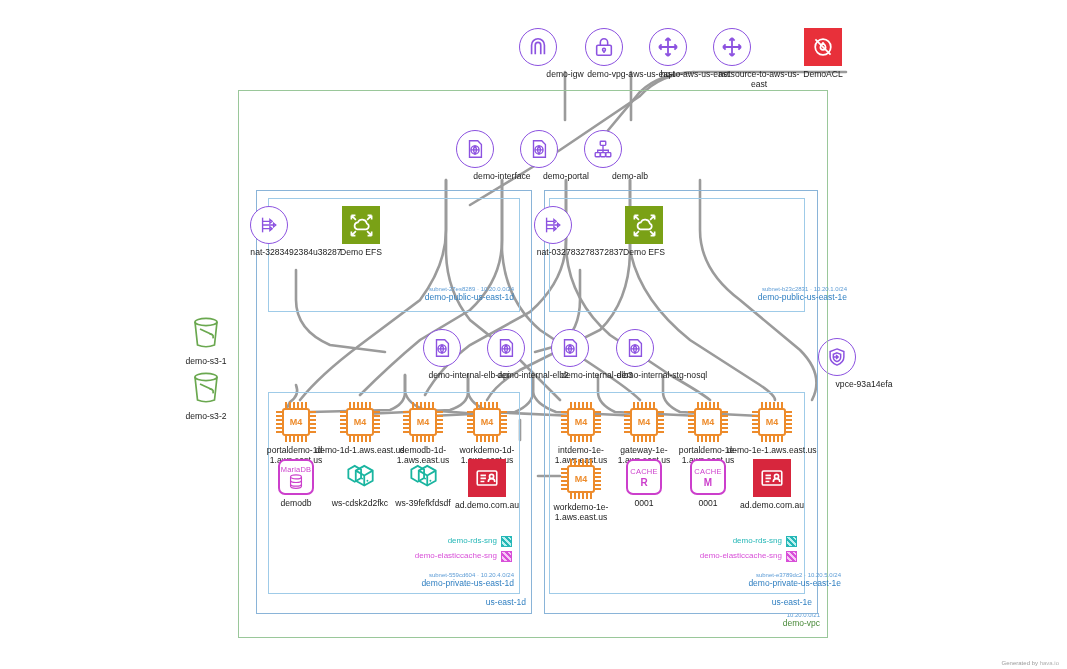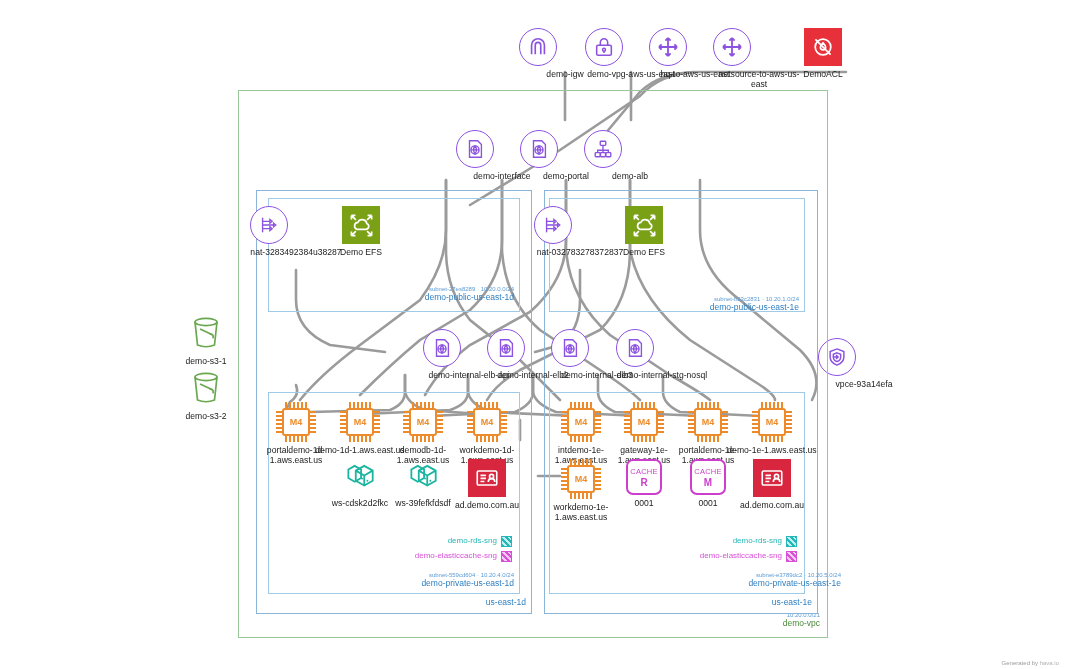--- a/index.html
+++ b/index.html
@@ -492,20 +492,34 @@
             <i></i>
             <i></i>
             <i></i>
           </div>
         <div class="body">M4</div>
       </div>
     </div>
     <div class="lbl">workdemo-1d-1.aws.east.us</div>
   </div>
 
+  <div class="node" style="left:250px;top:459px;">
+    <div class="glyph">
+      <div class="orect" style="border-color:#cc3fcc;">
+        <div class="t1">MariaDB</div>
+        <svg width="18" height="16" viewBox="0 0 24 22" stroke="#cc3fcc" stroke-width="1.6" fill="none">
+          <ellipse cx="12" cy="4" rx="7.5" ry="2.7"></ellipse>
+          <path d="M4.5 4 v13 c0 1.5 3.4 2.7 7.5 2.7 s7.5 -1.2 7.5 -2.7 V4"></path>
+          <path d="M4.5 9 c0 1.5 3.4 2.7 7.5 2.7 s7.5 -1.2 7.5 -2.7"></path>
+          <path d="M4.5 14 c0 1.5 3.4 2.7 7.5 2.7 s7.5 -1.2 7.5 -2.7"></path>
+        </svg>
+      </div>
+    </div>
+    <div class="lbl">demodb</div>
+  </div>
 
   <div class="node" style="left:314px;top:459px;">
     <div class="glyph">
       <svg width="36" height="36" viewBox="0 0 34 34" stroke="#1ab5a0" stroke-width="1.7" fill="none" style="display:block;margin:0 auto;">
         <path d="M6 10 L12 6.5 L18 10 v8 L12 21.5 L6 18z"></path>
         <path d="M13 11 L21 6.5 L29 11 v9.5 L21 25 L13 20.5z"></path>
         <path d="M13 11 L21 15.5 L29 11 M21 15.5 V25"></path>
         <circle cx="19" cy="18.5" r=".9" fill="#1ab5a0" stroke="none"></circle>
         <circle cx="24" cy="20.5" r=".9" fill="#1ab5a0" stroke="none"></circle>
       </svg>
@@ -548,21 +562,21 @@
     <span class="sg-lbl sg-ec">demo-elasticcache-sng</span>
     <span class="sg-sw" style="border:1.5px solid #d84fd8;background:repeating-linear-gradient(45deg,#d84fd8 0 2px,#f6c8f6 2px 4px);"></span>
   </div>
 
   <div class="box az-box" style="left:544px;top:190px;width:274px;height:424px;"></div>
   <div class="corner-label" style="left:544px;top:598px;width:268px;">
     <div class="name az-name">us-east-1e</div>
   </div>
 
   <div class="box subnet-box" style="left:549px;top:198px;width:256px;height:114px;"></div>
-  <div class="corner-label" style="left:549px;top:296px;width:250px;">
+  <div class="corner-label" style="left:549px;top:286px;width:250px;padding-left:48px;">
     <div class="cidr">subnet-b23c2831 · 10.20.1.0/24</div>
     <div class="name subnet-name">demo-public-us-east-1e</div>
   </div>
 
   <div class="node" style="left:534px;top:206px;">
     <div class="glyph">
       <div class="circ">
         <svg width="22" height="22" viewBox="0 0 24 24" stroke="#8c52e0" stroke-width="1.5" fill="none">
           <path d="M5 4 V20"></path>
           <path d="M5 8 H13 M5 12 H17 M5 16 H13"></path>

